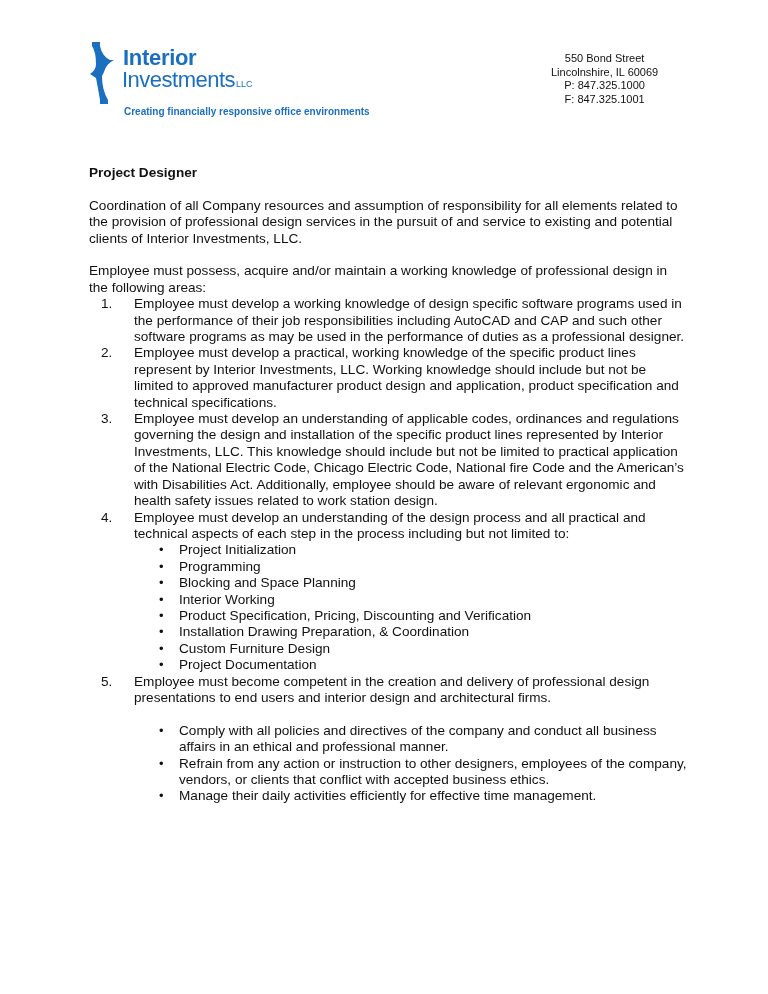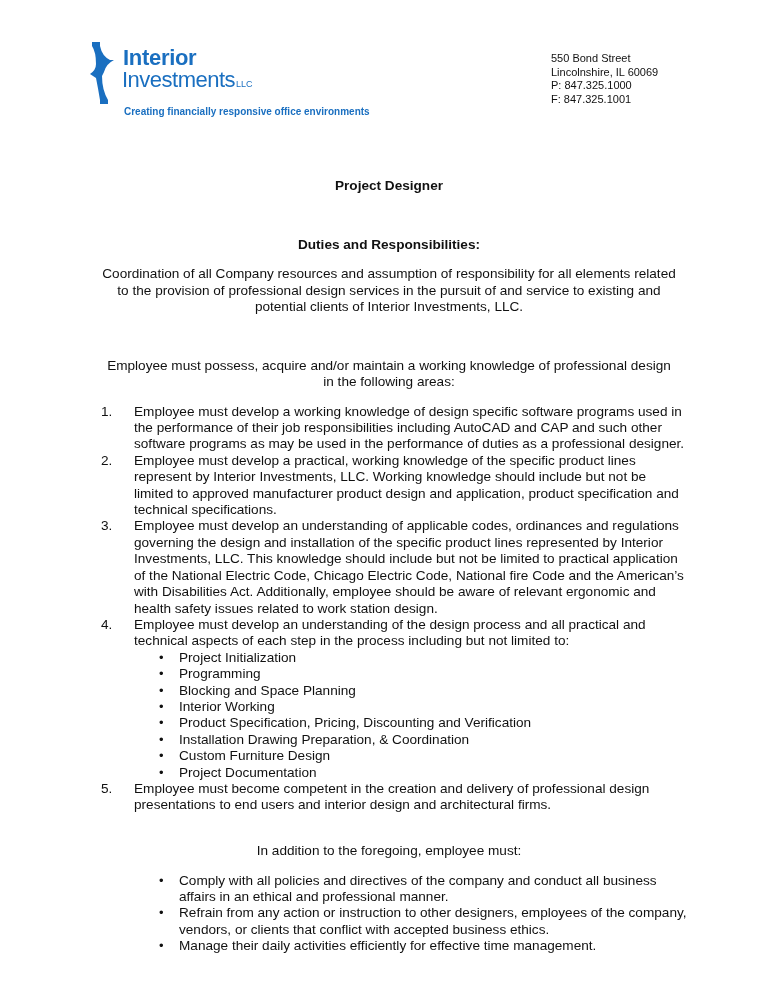--- a/index.html
+++ b/index.html
@@ -64,34 +64,34 @@
       white-space: nowrap;
     }
     .address {
       position: absolute;
       left: 551px;
       top: 52px;
       font-size: 11px;
       line-height: 13.5px;
       color: #111111;
     }
-    .address div { white-space: nowrap; }
+    .address div { white-space: nowrap; text-align: center; }
 
     .content {
       position: absolute;
       left: 89px;
       top: 165px;
       width: 600px;
       font-size: 13.6px;
       line-height: 16.4px;
       color: #111111;
     }
     .bold { font-weight: bold; }
     .spacer { height: 16.4px; }
-    p { margin: 13px; text-align: center; }
+    p { margin: 0; }
 
     ol.numbered {
       margin: 0;
       padding: 0;
       list-style: none;
     }
     ol.numbered > li {
       position: relative;
       padding-left: 45px;
     }
@@ -144,21 +144,20 @@
   <div>550 Bond Street</div>
   <div>Lincolnshire, IL 60069</div>
   <div>P: 847.325.1000</div>
   <div>F: 847.325.1001</div>
 </div>
 
 <div class="content">
   <p class="bold">Project Designer</p>
   <div class="spacer"></div>
 
-  <p class="bold">Duties and Responsibilities:</p>
   <p>Coordination of all Company resources and assumption of responsibility for all elements related to the provision of professional design services in the pursuit of and service to existing and potential clients of Interior Investments, LLC.</p>
   <div class="spacer"></div>
 
   <p>Employee must possess, acquire and/or maintain a working knowledge of professional design in the following areas:</p>
 
   <ol class="numbered">
     <li>
       <span class="num">1.</span>
       <span>Employee must develop a working knowledge of design specific software programs used in the performance of their job responsibilities including AutoCAD and CAP and such other software programs as may be used in the performance of duties as a professional designer.</span>
     </li>
@@ -184,19 +183,18 @@
         <li><span class="bullet">•</span><span>Project Documentation</span></li>
       </ul>
     </li>
     <li>
       <span class="num">5.</span>
       <span>Employee must become competent in the creation and delivery of professional design presentations to end users and interior design and architectural firms.</span>
     </li>
   </ol>
   <div class="spacer"></div>
 
-  <p>In addition to the foregoing, employee must:</p>
   <ul class="bullets extra">
     <li><span class="bullet">•</span><span>Comply with all policies and directives of the company and conduct all business affairs in an ethical and professional manner.</span></li>
     <li><span class="bullet">•</span><span>Refrain from any action or instruction to other designers, employees of the company, vendors, or clients that conflict with accepted business ethics.</span></li>
     <li><span class="bullet">•</span><span>Manage their daily activities efficiently for effective time management.</span></li>
   </ul>
 </div>
 
 </body></html>

